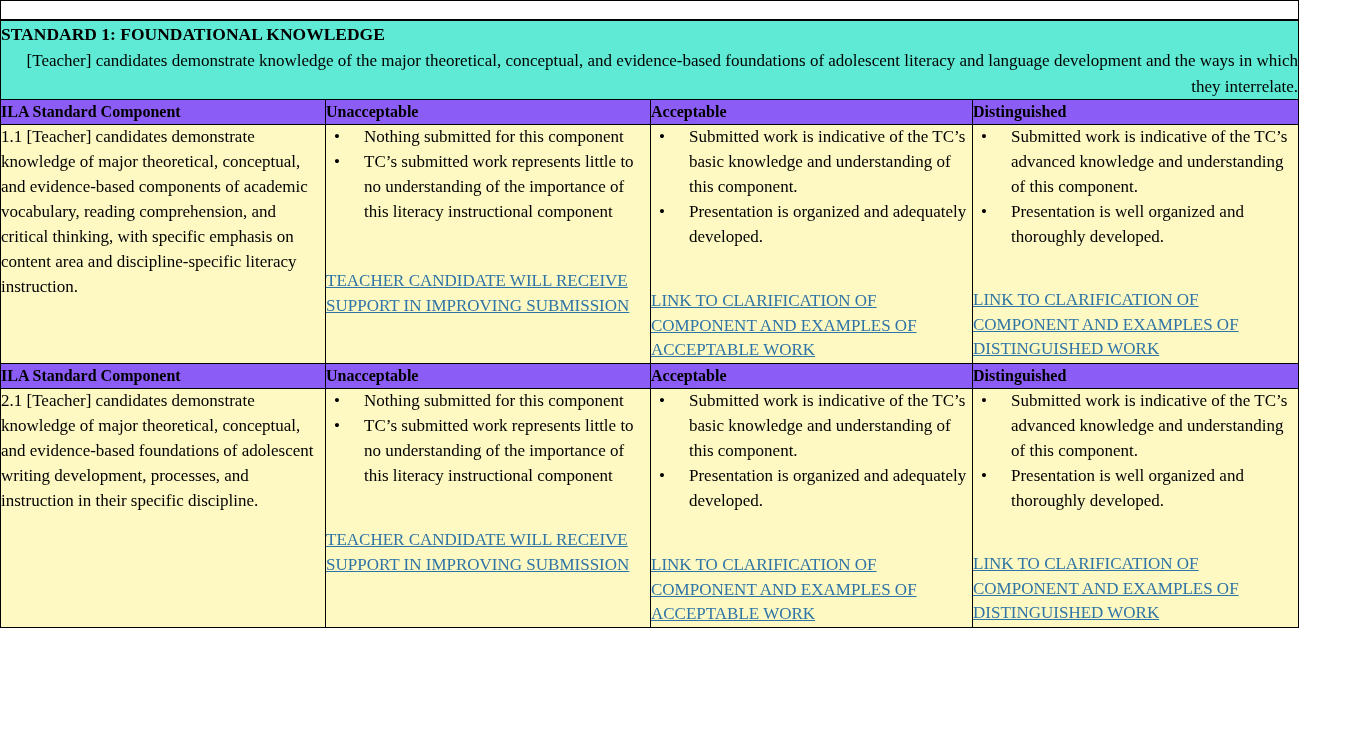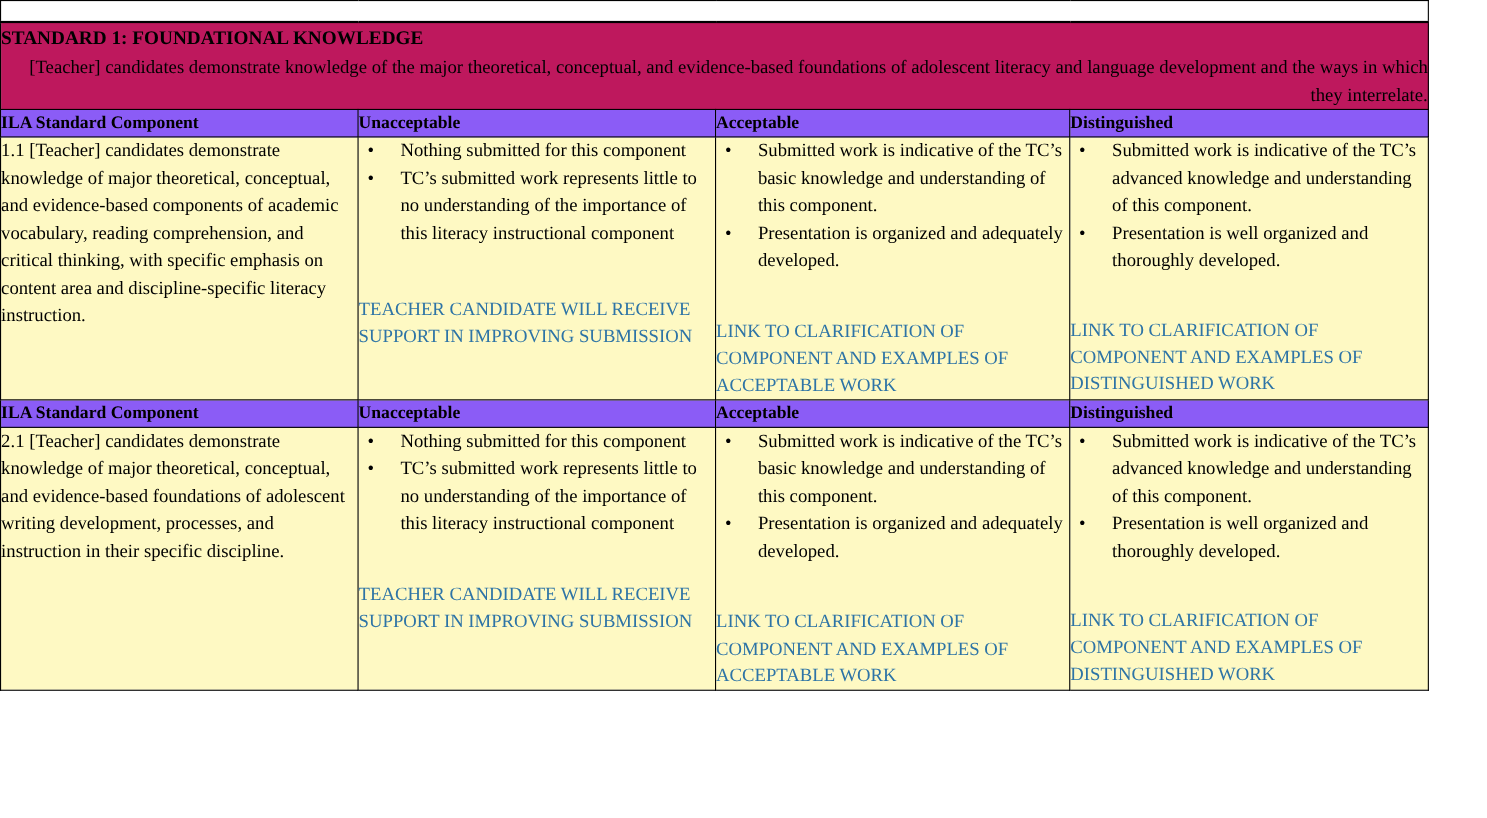--- a/index.html
+++ b/index.html
@@ -51,21 +51,21 @@
   
   .spacer-cell {
     background: #ffffff;
     height: 18px;
     border-top: 1px solid #000000 !important;
     border-bottom: 2px solid #000000 !important;
   }
 
   
   .standard-cell {
-    background: #be185d;
+    background: #5eead4;
     padding: 5px 10px 8px 10px;
     border-top: 2px solid #000000 !important;
     border-bottom: 1px solid #000000 !important;
   }
   .standard-title {
     font-weight: bold;
     font-size: 17.5px;
     line-height: 1.5;
     margin: 0 0 1px 0;
   }
@@ -115,20 +115,21 @@
     top: 0;
     font-size: 17px;
     line-height: 1.47;
   }
 
   .link-text {
     color: #2e74a6;
     font-size: 17px;
     line-height: 1.45;
     margin: 0;
+    text-decoration: underline;
   }
   .link-block-1 { margin-top: 44px; }
   .link-block-2 { margin-top: 39px; }
   .link-block-3 { margin-top: 38px; }
 
   .link-block-1b { margin-top: 39px; }
   .link-block-2b { margin-top: 39px; }
   .link-block-3b { margin-top: 38px; }
 
   

